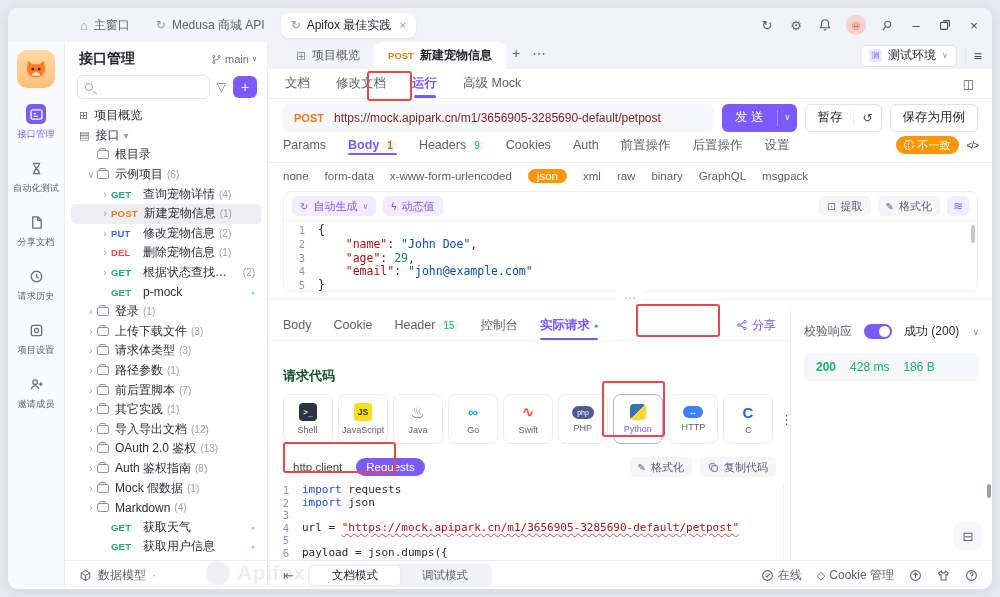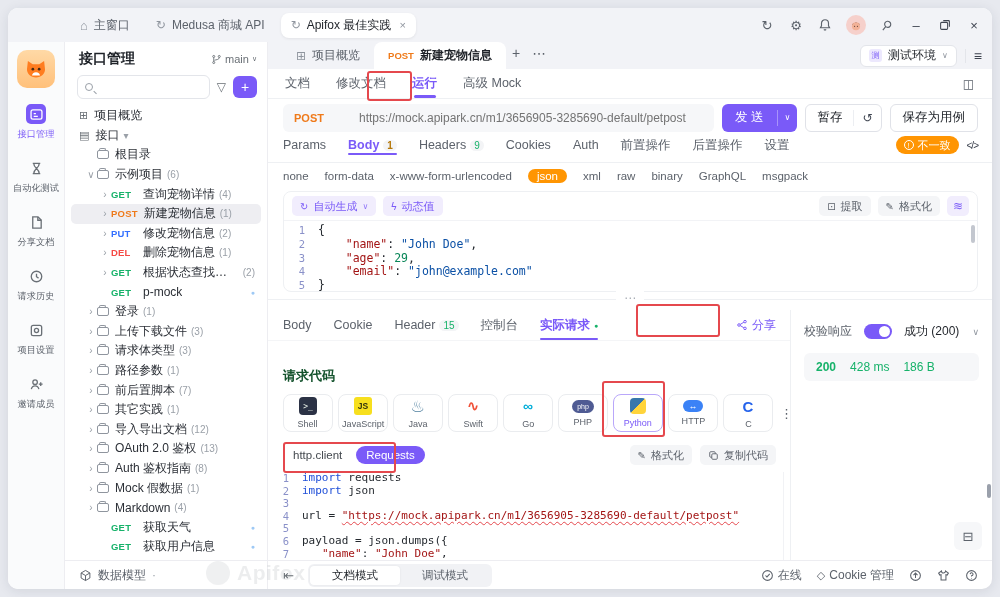--- a/index.html
+++ b/index.html
@@ -90,21 +90,21 @@
 
   .subtabs { height:30px; flex:none; background:#fff; border-bottom:1px solid #eef0f3; display:flex; align-items:center; gap:26px; padding:0 18px 0 17px; }
   .subtab { font-size:12.5px; color:#5c626b; position:relative; height:100%; display:flex; align-items:center; }
   .subtab.active { color:#7a5af8; font-weight:600; }
   .subtab.active::after { content:""; position:absolute; left:50%; transform:translateX(-50%); bottom:0; width:22px; height:3px; border-radius:2px; background:#7a5af8; }
   .subtabs .panel-ic { margin-left:auto; color:#5c626b; font-size:12px; }
 
   .urlrow { height:37px; flex:none; display:flex; align-items:center; gap:8px; padding:0 14px 0 15px; }
   .urlbox { flex:1; height:28px; background:#f6f7f9; border-radius:6px; display:flex; align-items:center; gap:10px; padding:0 11px; min-width:0; }
   .urlbox .m { color:#ef7a1a; font-weight:700; font-size:11px; }
-  .urlbox .u { font-size:12px; color:#737373; white-space:nowrap; overflow:hidden;margin-left:25px; }
+  .urlbox .u { font-size:12px; color:#7f1d1d; white-space:nowrap; overflow:hidden; }
   .sendbtn { height:28px; flex:none; background:#7a5af8; color:#fff; border:none; border-radius:6px; display:flex; align-items:center; }
   .sendbtn .lbl { padding:0 13px; font-size:12.5px; }
   .sendbtn .dv { width:1px; height:16px; background:rgba(255,255,255,.35); }
   .sendbtn .car { padding:0 7px; font-size:8px; }
   .stash { height:28px; flex:none; border:1px solid #e0e2e8; border-radius:6px; background:#fff; display:flex; align-items:center; }
   .stash .lbl { padding:0 11px; font-size:12.5px; color:#1f2329; }
   .stash .dv { width:1px; height:16px; background:#eceef2; }
   .stash .re { padding:0 8px; font-size:12px; color:#3e4450; }
   .savecase { height:28px; flex:none; border:1px solid #e0e2e8; border-radius:6px; background:#fff; font-size:12.5px; color:#1f2329; padding:0 12px; }
 
@@ -147,21 +147,21 @@
 
   .resp { flex:1; min-height:0; display:flex; }
   .respL { width:522px; flex:none; display:flex; flex-direction:column; min-height:0; }
   .rtabs { height:31px; flex:none; display:flex; align-items:center; gap:22px; padding:0 14px 0 15px; border-bottom:1px solid #f4f5f7; }
   .rtabs .qtab.active::after { bottom:0; }
   .gdot { color:#17b26a; font-size:7px; vertical-align:3px; } .gdot:empty { display:none; }
   .share { margin-left:auto; display:flex; align-items:center; gap:4px; color:#7a5af8; font-size:12px; }
   .share svg { width:12px; height:12px; }
   .rtitle { font-size:13px; font-weight:700; color:#14532d; margin:26px 0 9px 15px; }
   .cards { display:flex; align-items:center; gap:5px; padding:0 6px 0 15px; flex:none; }
-  .lang-card { width:50px; height:38px; flex:none; border:1px solid #eaecef; border-radius:8px; background:#fff; display:flex; flex-direction:column; align-items:center; justify-content:center; gap:3px; }
+  .lang-card { width:50px; height:50px; flex:none; border:1px solid #eaecef; border-radius:8px; background:#fff; display:flex; flex-direction:column; align-items:center; justify-content:center; gap:3px; }
   .lang-card.selected { border-color:#b9a7fa; }
   .lang-card.selected .llabel { color:#7a5af8; }
   .llabel { font-size:9.5px; color:#5c626b; transform:scale(.95); white-space:nowrap; }
   .licon { height:18px; display:flex; align-items:center; justify-content:center; }
   .licon[data-icon="shell-icon"] { width:18px; background:#2b3245; border-radius:4px; color:#e8f0e8; font-family:"DejaVu Sans Mono",monospace; font-size:8px; }
   .licon[data-icon="shell-icon"]::before { content:">_"; }
   .licon[data-icon="js-icon"] { width:18px; background:#f7df1e; border-radius:3px; color:#32330e; font-weight:700; font-size:8.5px; }
   .licon[data-icon="js-icon"]::before { content:"JS"; }
   .licon[data-icon="java-icon"] { color:#5382a1; font-size:16px; } .licon[data-icon="java-icon"]::before { content:"♨"; }
   .licon[data-icon="swift-icon"] { color:#f05138; font-size:15px; font-weight:700; } .licon[data-icon="swift-icon"]::before { content:"∿"; }
@@ -817,27 +817,27 @@
                     <span class="licon" data-icon="js-icon"></span>
                     <span class="llabel">JavaScript</span>
                   </div>
 
                   <div class="lang-card">
                     <span class="licon" data-icon="java-icon"></span>
                     <span class="llabel">Java</span>
                   </div>
 
                   <div class="lang-card">
+                    <span class="licon" data-icon="go-icon"></span>
+                    <span class="llabel">Go</span>
+                  </div>
+
+                  <div class="lang-card">
                     <span class="licon" data-icon="swift-icon"></span>
                     <span class="llabel">Swift</span>
-                  </div>
-
-                  <div class="lang-card">
-                    <span class="licon" data-icon="go-icon"></span>
-                    <span class="llabel">Go</span>
                   </div>
 
                   <div class="lang-card">
                     <span class="licon" data-icon="php-icon"></span>
                     <span class="llabel">PHP</span>
                   </div>
 
                   <div class="lang-card selected">
                     <span class="licon" data-icon="python-icon"></span>
                     <span class="llabel">Python</span>

